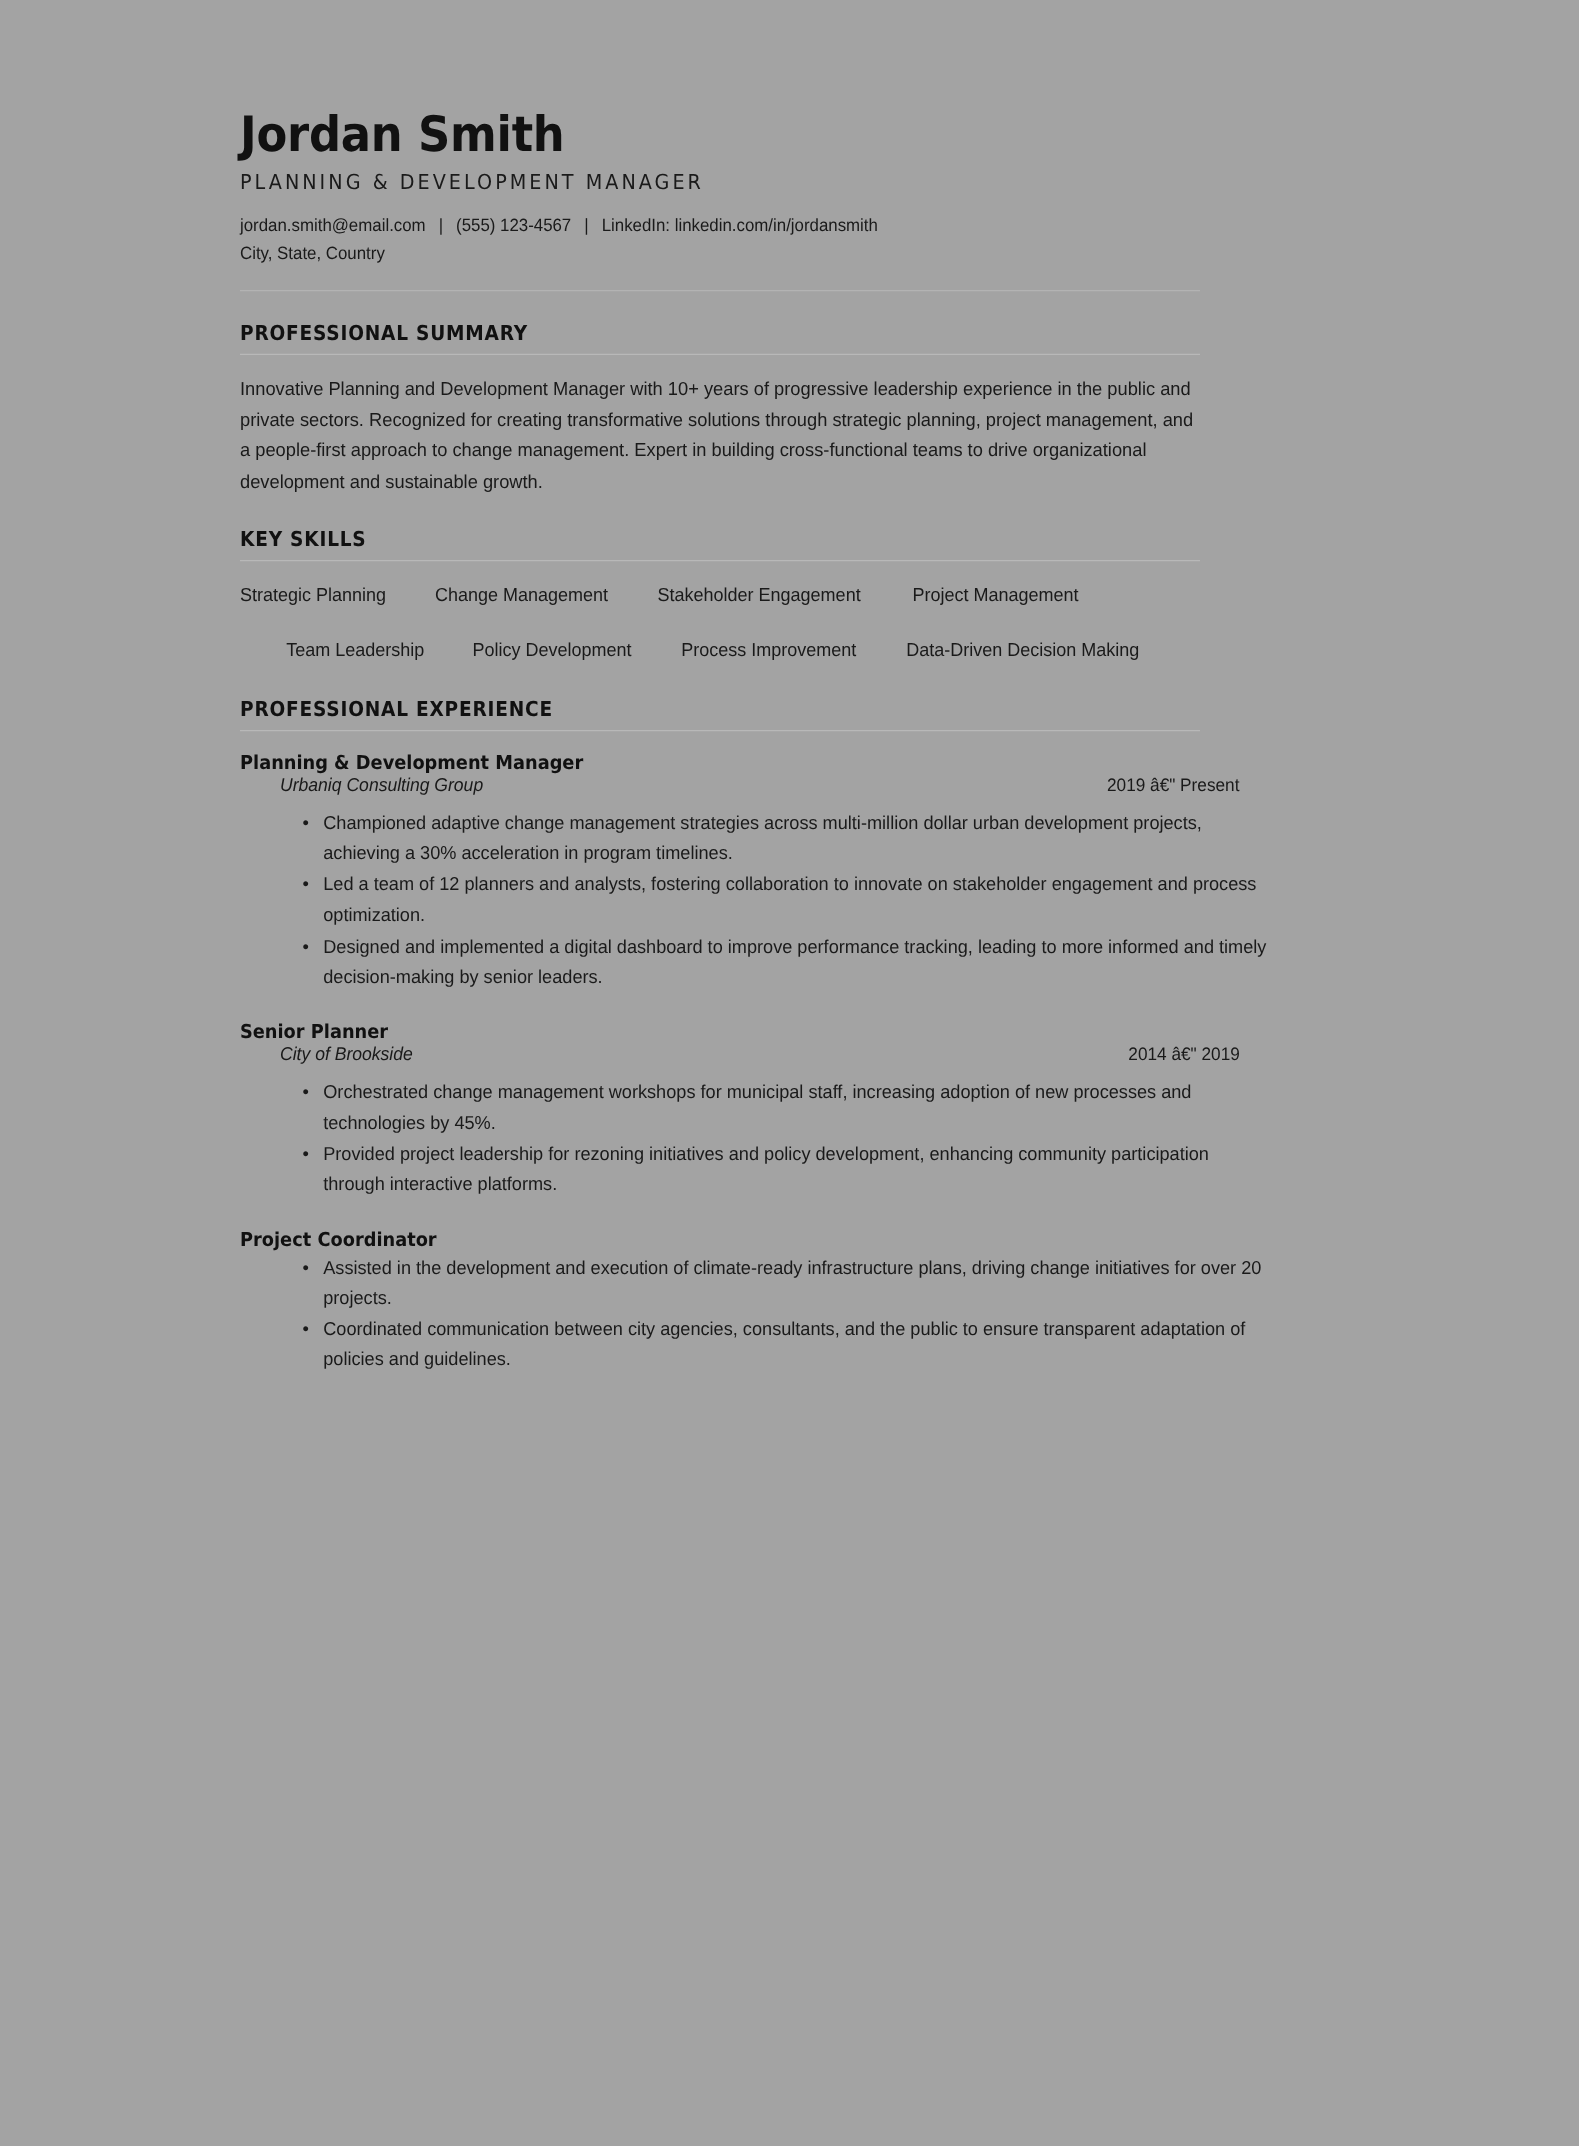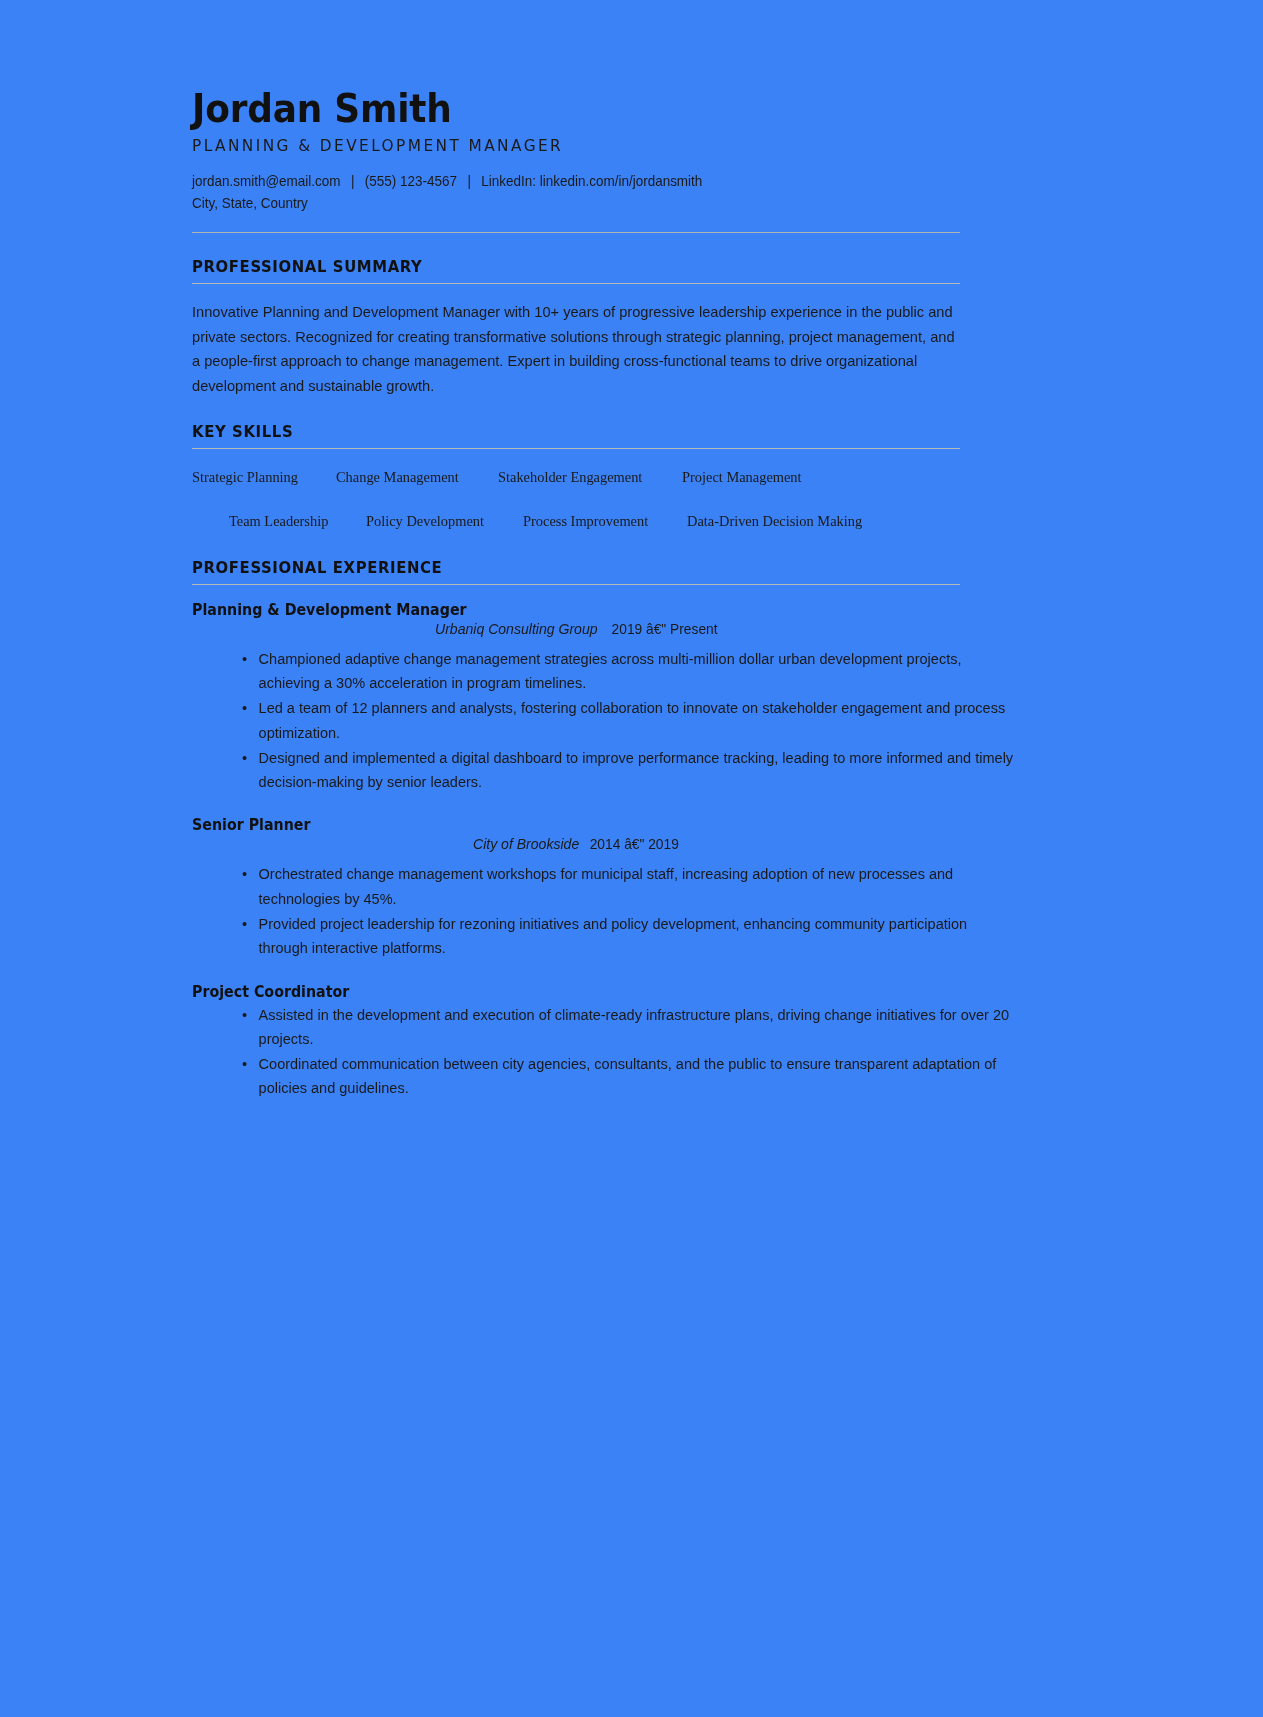--- a/index.html
+++ b/index.html
@@ -9,21 +9,21 @@
   }
   body {
     font-family: "Liberation Sans", sans-serif;
     color: #000000;
     -webkit-font-smoothing: antialiased;
   }
   .page {
     position: relative;
     width: 1263px;
     height: 1717px;
-    background: #3b82f6;
+    background: #a3a3a3;
     margin: 0 auto;
     overflow: hidden;
   }
   .content {
     position: absolute;
     left: 192px;
     top: 0;
     width: 768px;
   }
 
@@ -96,21 +96,20 @@
   .section-rule {
     border: 0;
     border-top: 1px solid #b8b8b8;
     margin: 0 0 16px 0;
     width: 768px;
   }
   .section-body {
     font-size: 15px;
     line-height: 1.62;
     color: #1a1a1a;
-    font-family: Liberation Serif, serif;
   }
   .summary-text {
     font-size: 15px;
     line-height: 1.63;
     color: #1a1a1a;
     margin: 0;
     transform: scaleX(0.975);
     transform-origin: left top;
     width: 790px;
   }
@@ -144,24 +143,25 @@
     font-family: "DejaVu Sans", sans-serif;
     font-size: 15.3px;
     font-weight: 700;
     color: #111111;
     margin: 0 0 2px 0;
     transform: scaleX(0.93);
     transform-origin: left center;
   }
   .job-meta {
     display: flex;
-    justify-content: center;
+    justify-content: space-between;
     align-items: baseline;
     width: 768px;
     margin-bottom: 10px;
+    margin-left: 32px;
   }
   .job-company {
     font-size: 14.8px;
     font-style: italic;
     color: #1a1a1a;
     transform: scaleX(0.95);
     transform-origin: left center;
   }
   .job-dates {
     font-size: 14.5px;

